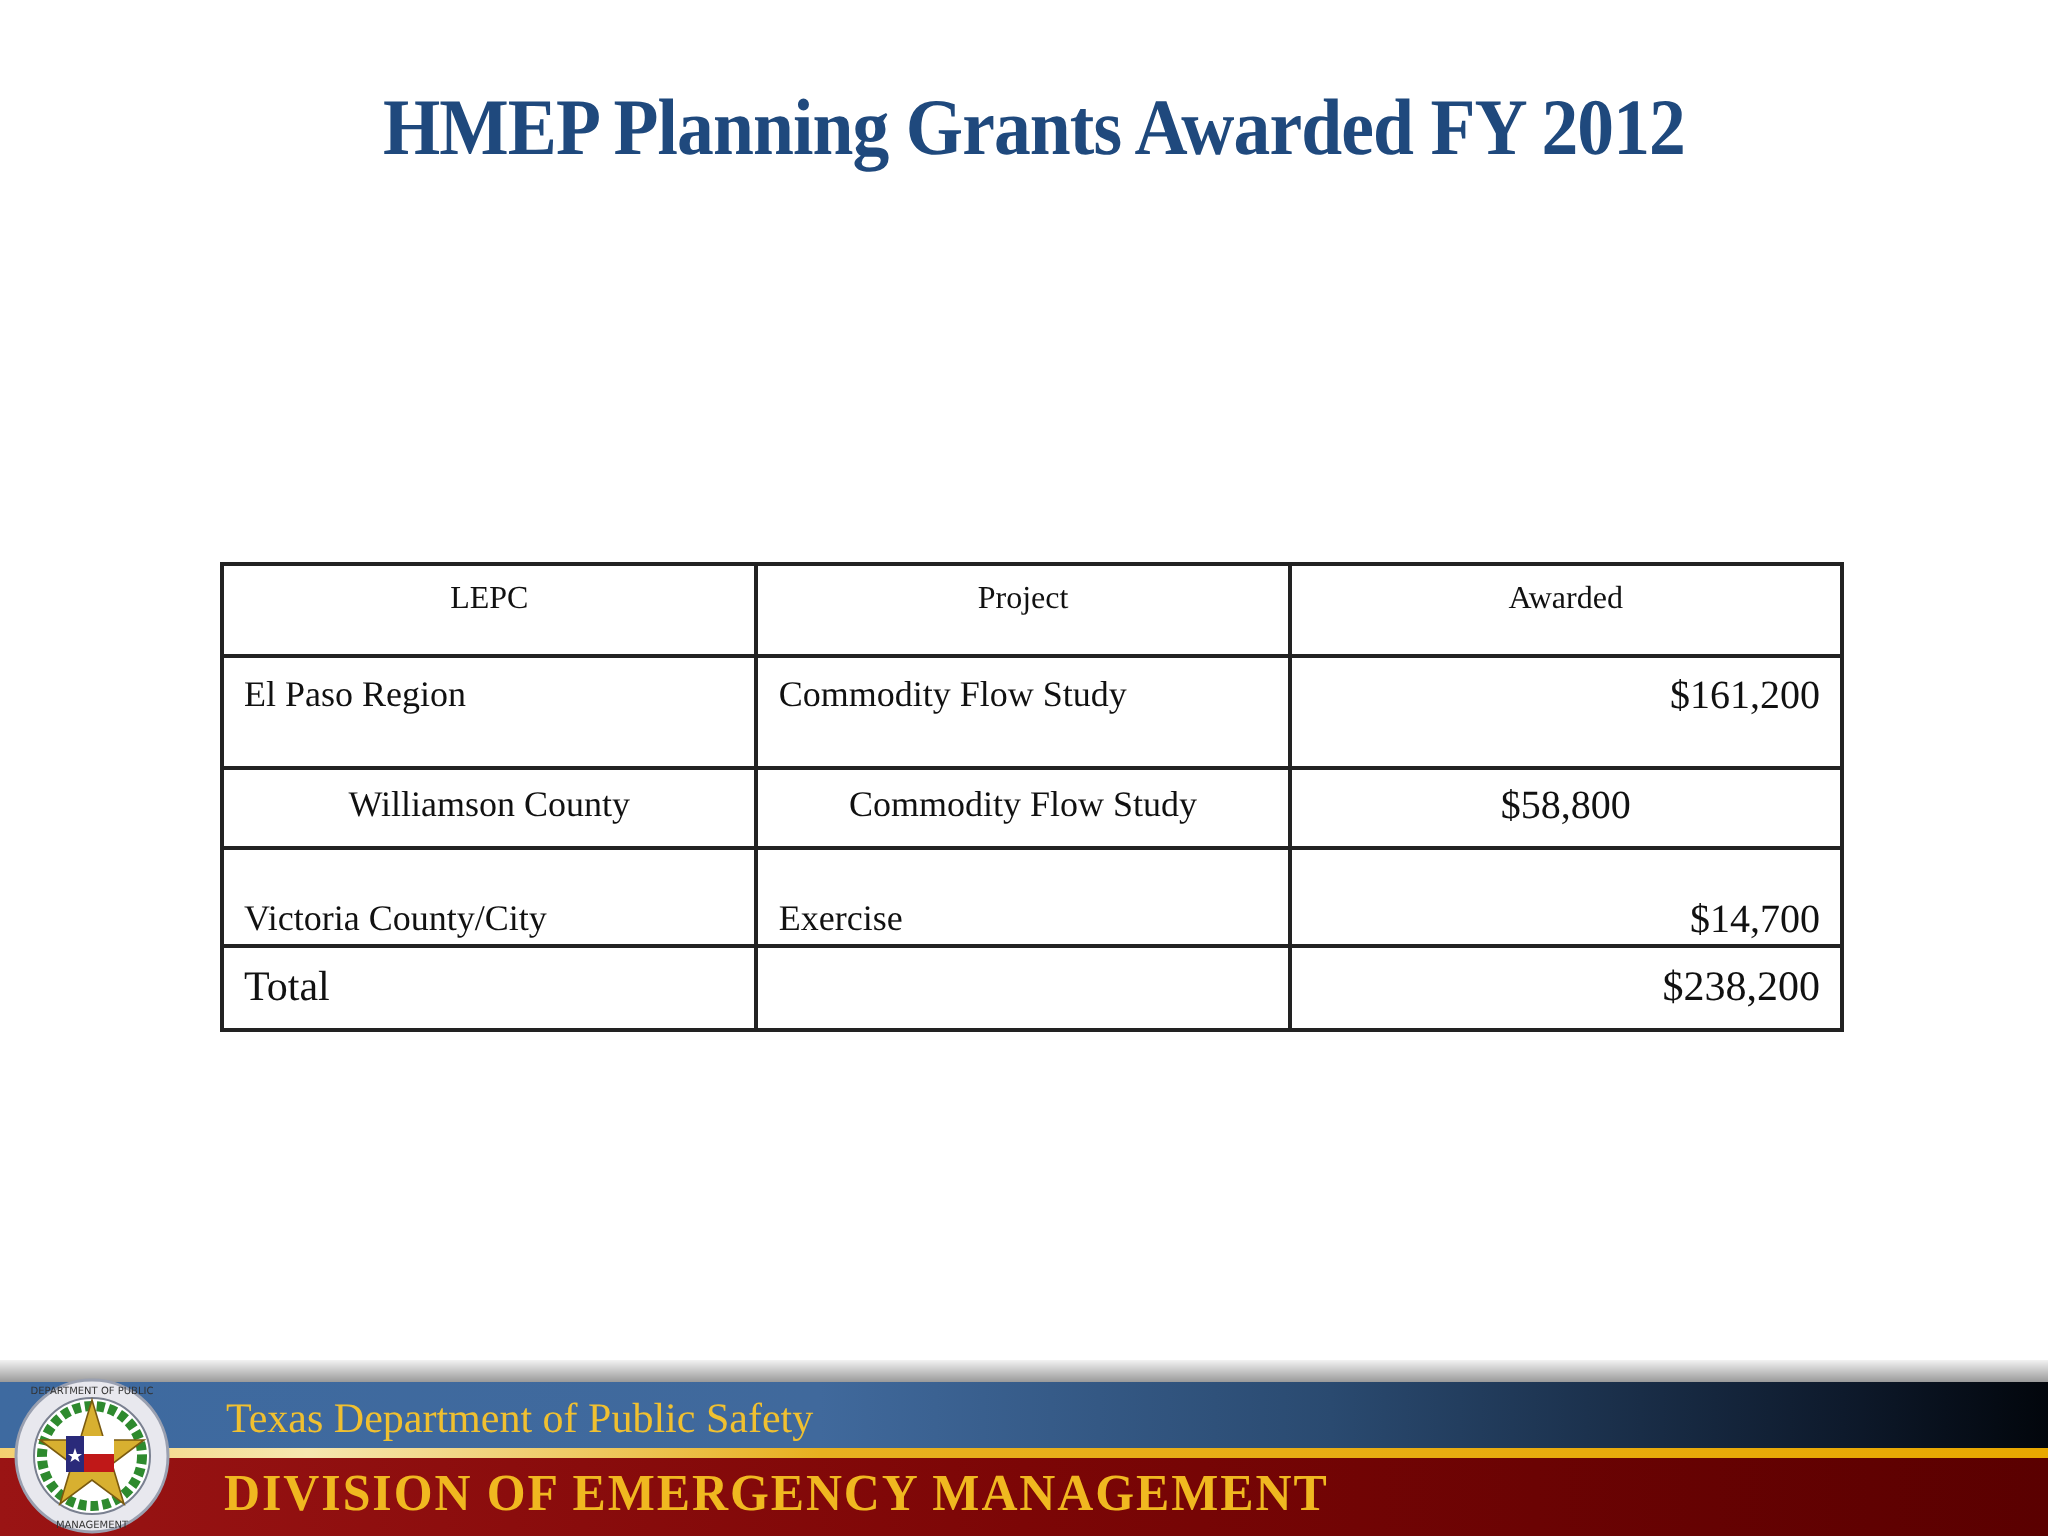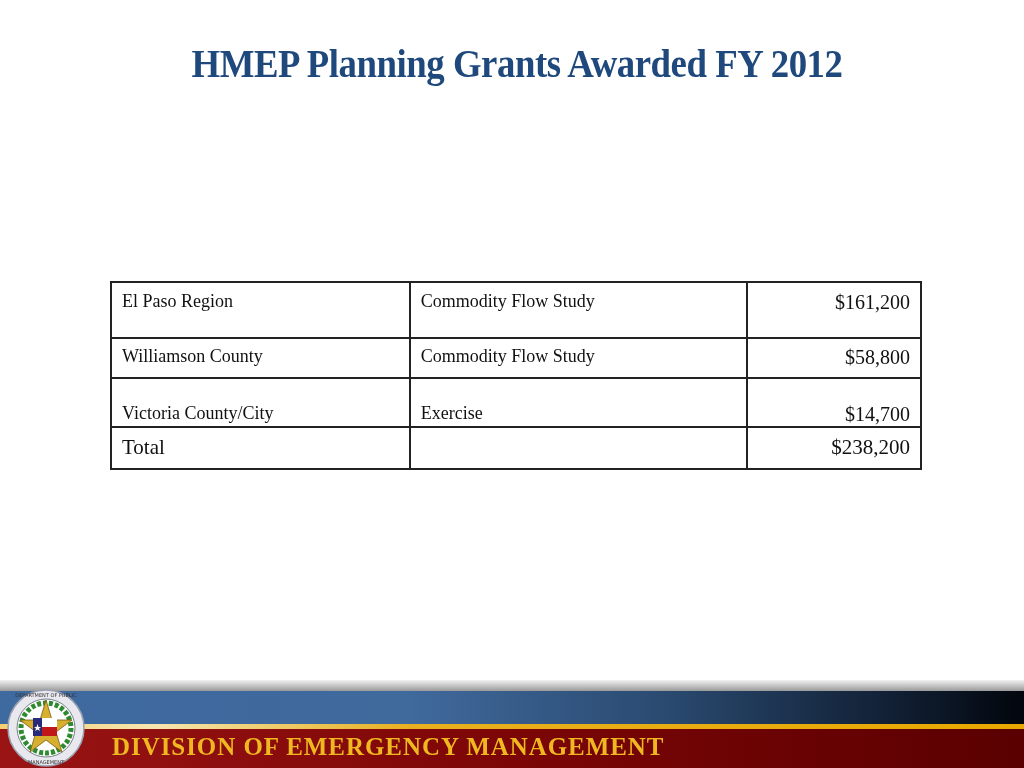--- a/index.html
+++ b/index.html
@@ -16,21 +16,21 @@
     position: absolute; left: 110px; top: 281px; width: 812px;
     border-collapse: collapse; font-family: "Liberation Serif", serif; color: #111;
   }
   table.grants td, table.grants th {
     border: 2px solid #222; padding: 0 10px; font-weight: normal;
   }
   table.grants th { font-size: 16px; text-align: center; height: 46px; vertical-align: top; padding-top: 8px; }
   .c1 { width: 268px; } .c2 { width: 267px; } .c3 { width: 277px; }
   table.grants td { font-size: 18px; vertical-align: top; padding-top: 8px; }
   tr.r1 td { height: 56px; }
-  tr.r2 td { height: 40px; padding-top: 7px; }
+  tr.r2 td { height: 40px; padding-top: 7px; text-align: center; }
   tr.r3 td { height: 43px; padding-top: 24px; }
   tr.r4 td { height: 42px; font-size: 21px; padding-top: 7px; border-radius: 15px; }
   td.amt { text-align: right; font-size: 20px !important; }
   tr.r4 td.amt { font-size: 21px !important; }
 
   .footer { position: absolute; left: 0; top: 680px; width: 1024px; height: 88px; }
   .f-gray { position: absolute; left: 0; top: 0; width: 100%; height: 11px;
     background: linear-gradient(#f2f2f2, #9a9a9a); }
   .f-blue { position: absolute; left: 0; top: 11px; width: 100%; height: 33px;
     background: linear-gradient(90deg, #3e6aa0 0%, #40699c 40%, #2a4a70 65%, #0e1a2c 90%, #02060c 100%); }
@@ -47,20 +47,25 @@
 
   .seal { position: absolute; left: 6px; top: 8px; width: 80px; height: 80px; }
 </style>
 </head>
 <body>
 
 <div class="title">HMEP Planning Grants Awarded FY 2012</div>
 
 <table class="grants">
   <tbody>
+      <tr>
+    <th class="c1">LEPC</th>
+    <th class="c2">Project</th>
+    <th class="c3">Awarded</th>
+  </tr>
   <tr class="r1">
     <td>El Paso Region</td>
     <td>Commodity Flow Study</td>
     <td class="amt">$161,200</td>
   </tr>
   <tr class="r2">
     <td>Williamson County</td>
     <td>Commodity Flow Study</td>
     <td class="amt">$58,800</td>
   </tr>
@@ -89,14 +94,15 @@
     <circle cx="40" cy="40" r="25" fill="none" stroke="#2e8a2e" stroke-width="5" stroke-dasharray="4 2"></circle>
     <polygon points="40,12 46,32 66,32 50,44 56,64 40,52 24,64 30,44 14,32 34,32" fill="#d8b030" stroke="#7a5a10" stroke-width="0.8"></polygon>
     <rect x="27" y="30" width="9" height="18" fill="#2a2a7a"></rect>
     <rect x="36" y="30" width="15" height="9" fill="#ffffff"></rect>
     <rect x="36" y="39" width="15" height="9" fill="#c01818"></rect>
     <polygon points="31.5,36 32.5,39 35,39 33,40.5 33.8,43 31.5,41.5 29.2,43 30,40.5 28,39 30.5,39" fill="#ffffff"></polygon>
     <text x="40" y="9" font-size="5" text-anchor="middle" fill="#333" font-family="DejaVu Sans, sans-serif">DEPARTMENT OF PUBLIC</text>
     <text x="40" y="76" font-size="5" text-anchor="middle" fill="#333" font-family="DejaVu Sans, sans-serif">MANAGEMENT</text>
   </svg>
 
+  <div class="f-line1">Texas Department of Public Safety</div>
   <div class="f-line2">DIVISION OF EMERGENCY MANAGEMENT</div>
 </div>
 
 </body></html>

